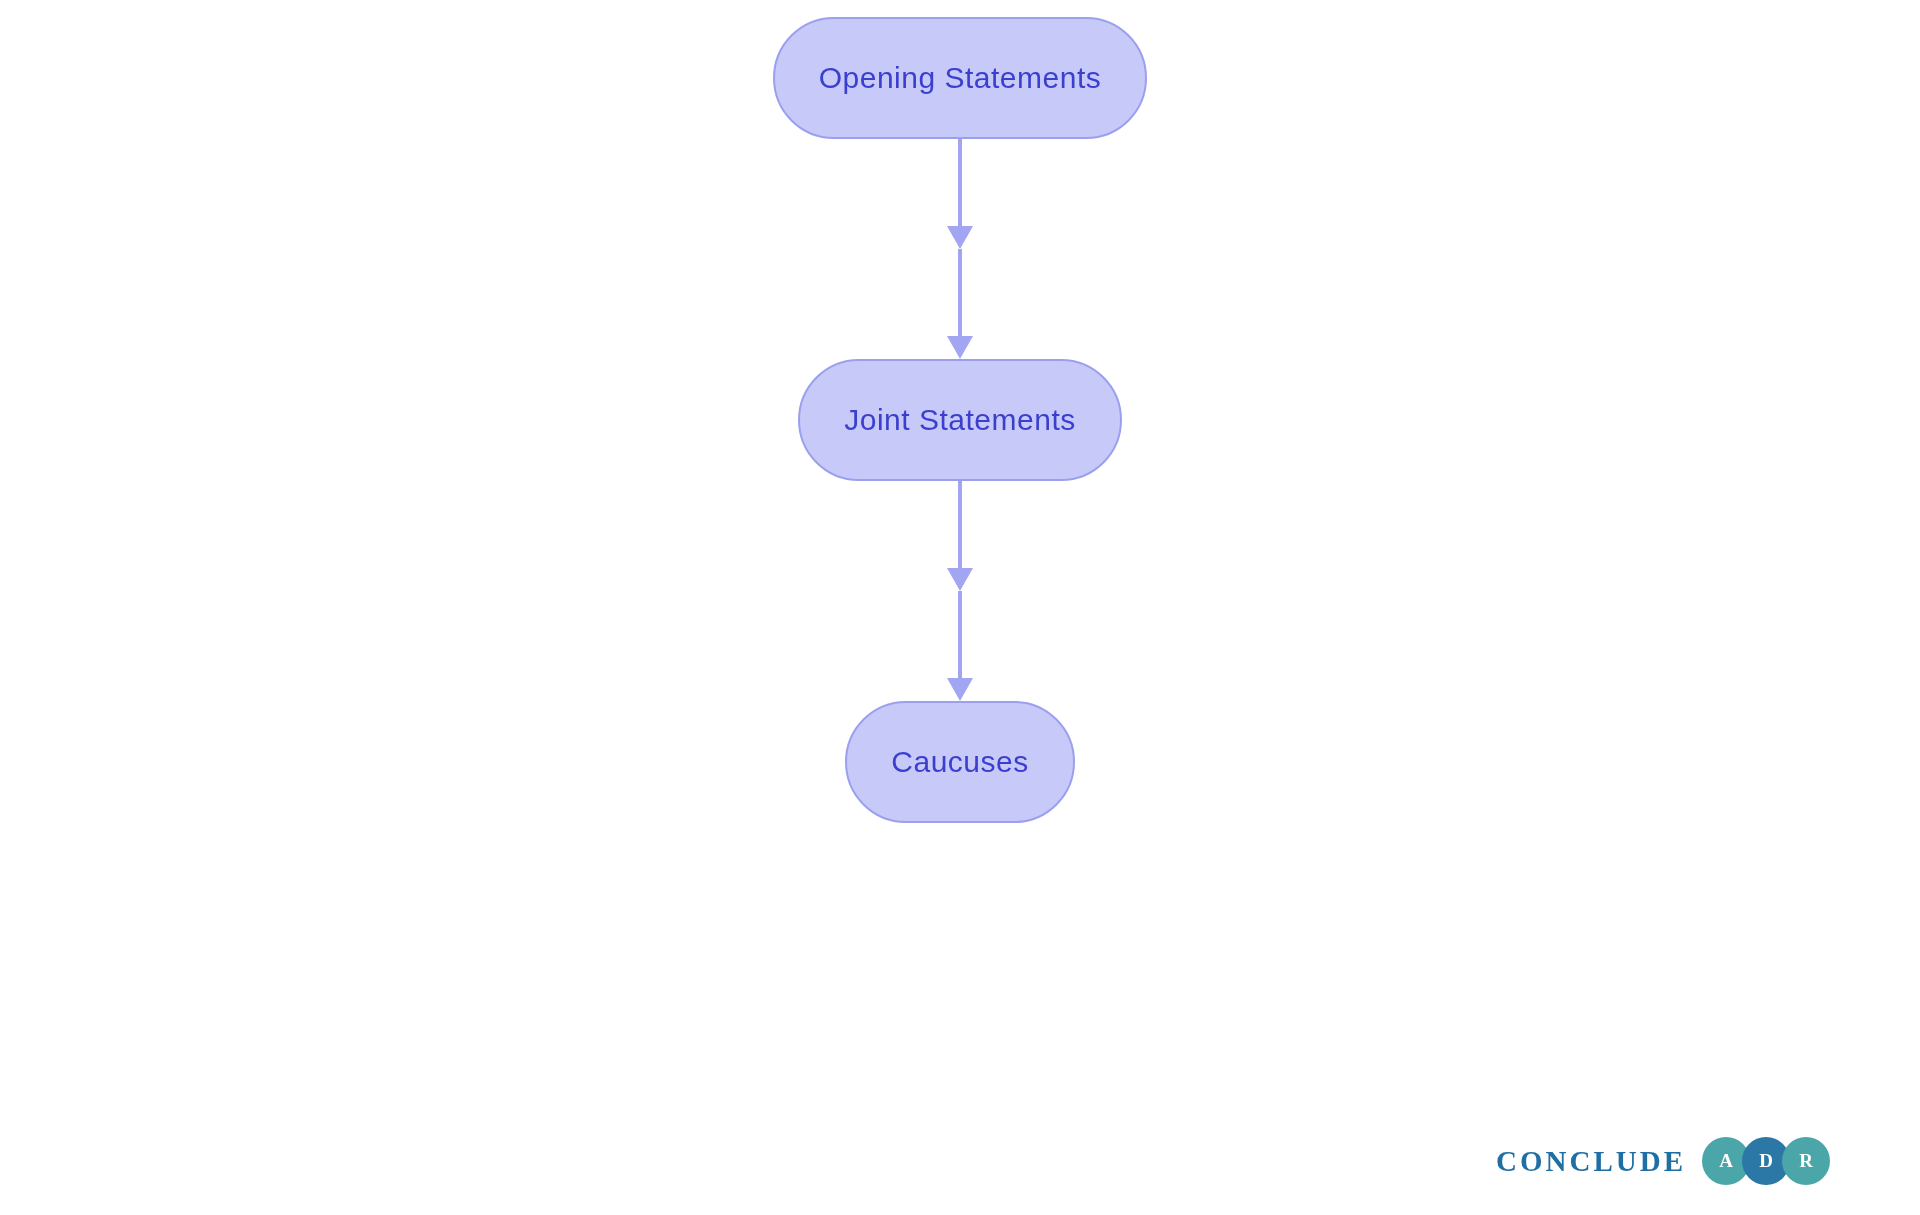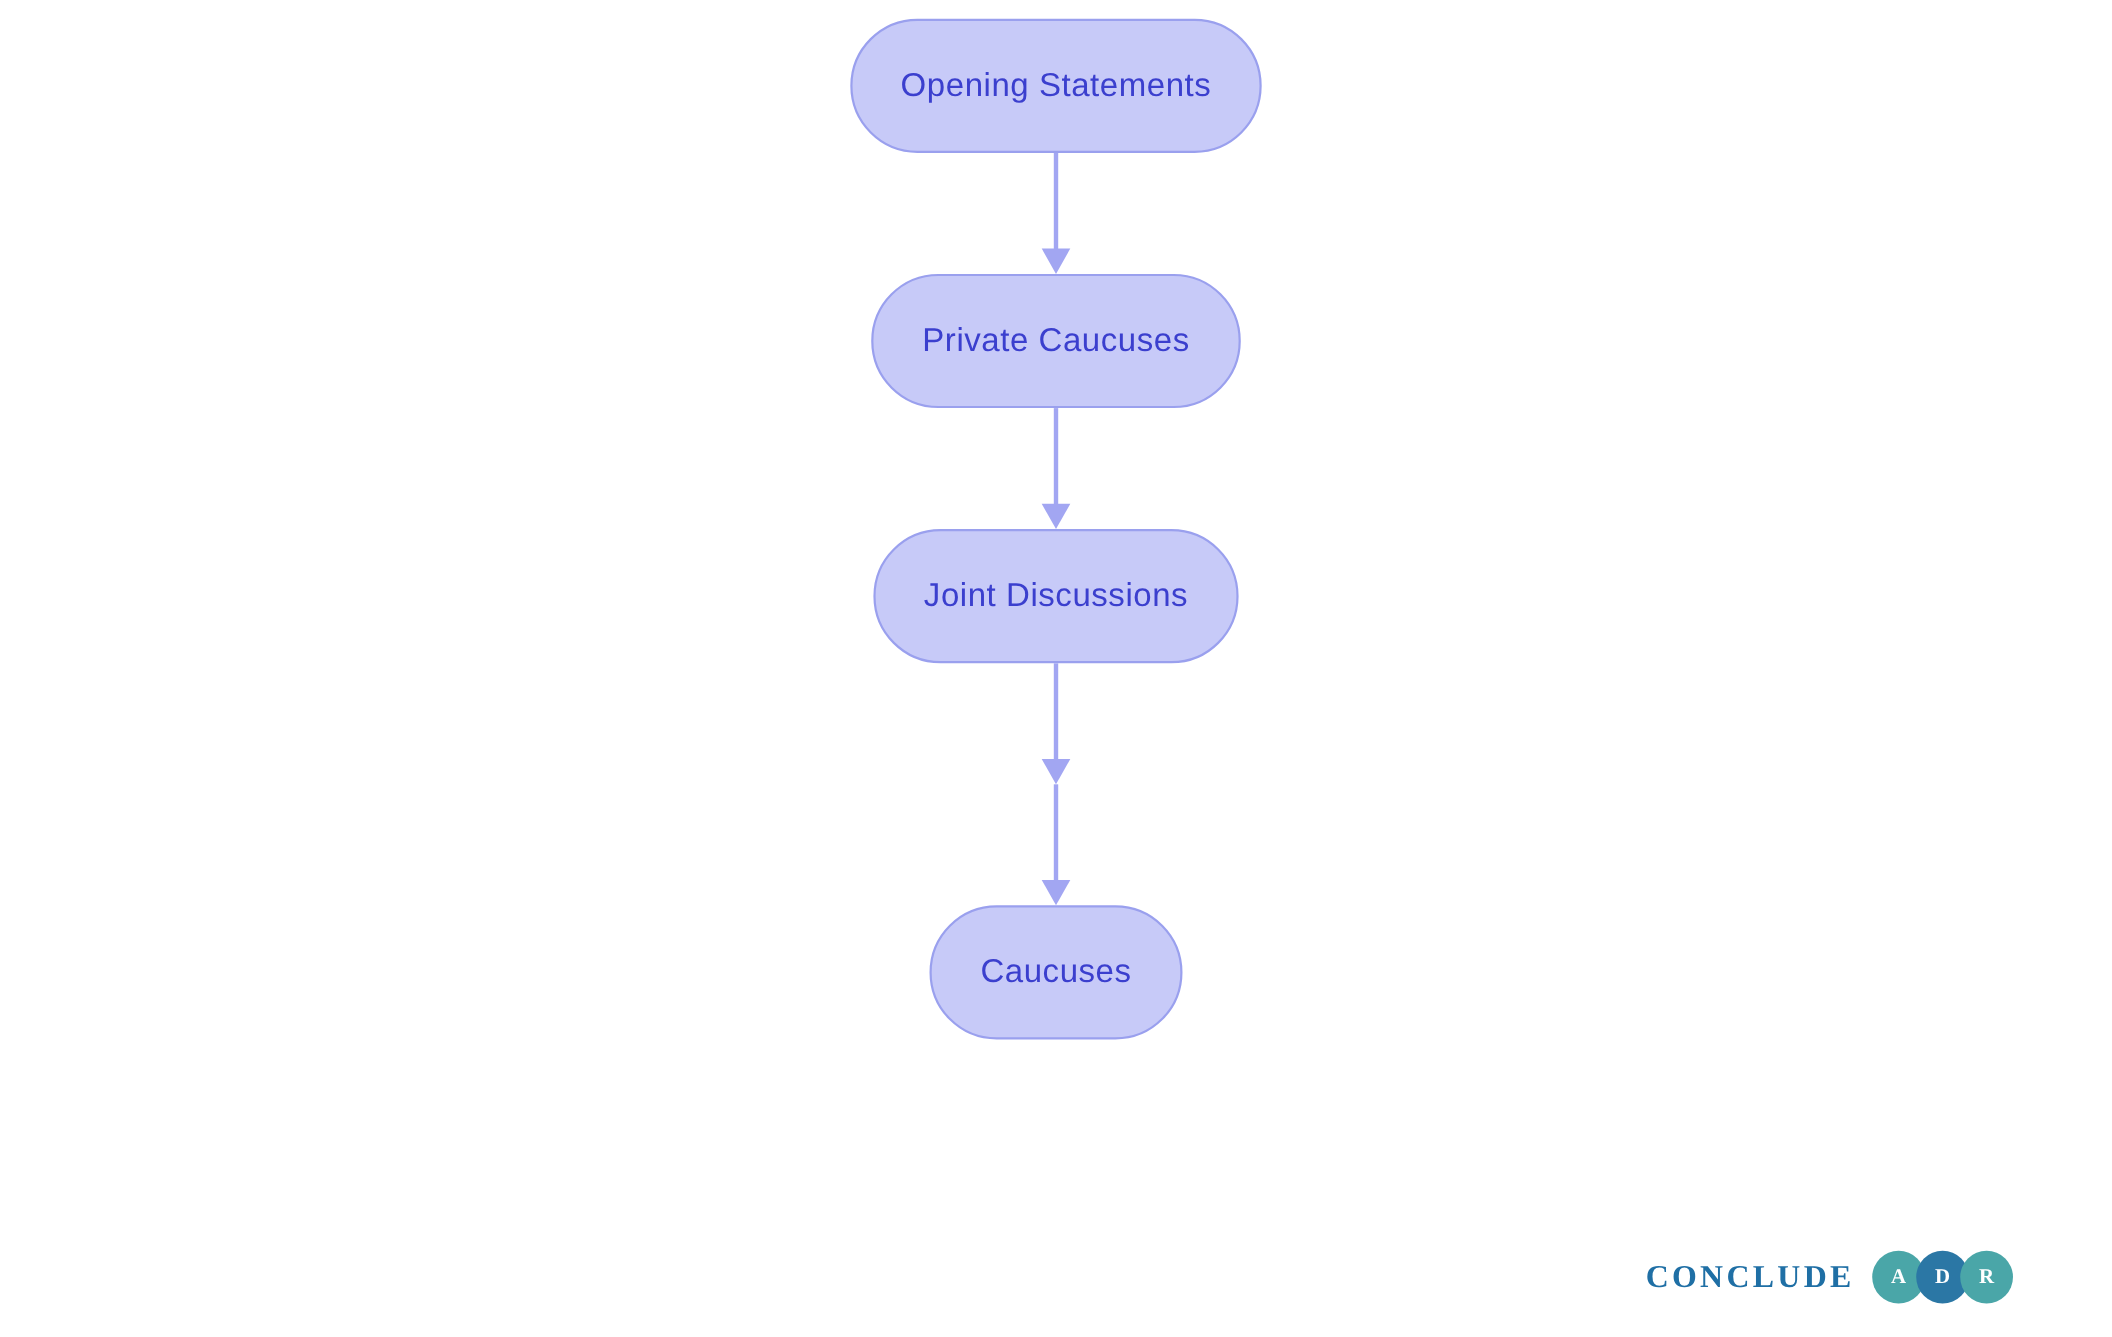--- a/index.html
+++ b/index.html
@@ -99,31 +99,28 @@
 
   <div class="node">
     <span>Opening Statements</span>
   </div>
 
   <div class="arrow">
     <div class="shaft"></div>
     <div class="head"></div>
   </div>
 
-  <div class="node">
-    <span>Private Caucuses</span>
-  </div>
 
   <div class="arrow">
     <div class="shaft"></div>
     <div class="head"></div>
   </div>
 
   <div class="node">
-    <span>Joint Discussions</span>
+    <span>Joint Statements</span>
   </div>
 
   <div class="arrow">
     <div class="shaft"></div>
     <div class="head"></div>
   </div>
 
 
   <div class="arrow">
     <div class="shaft"></div>

